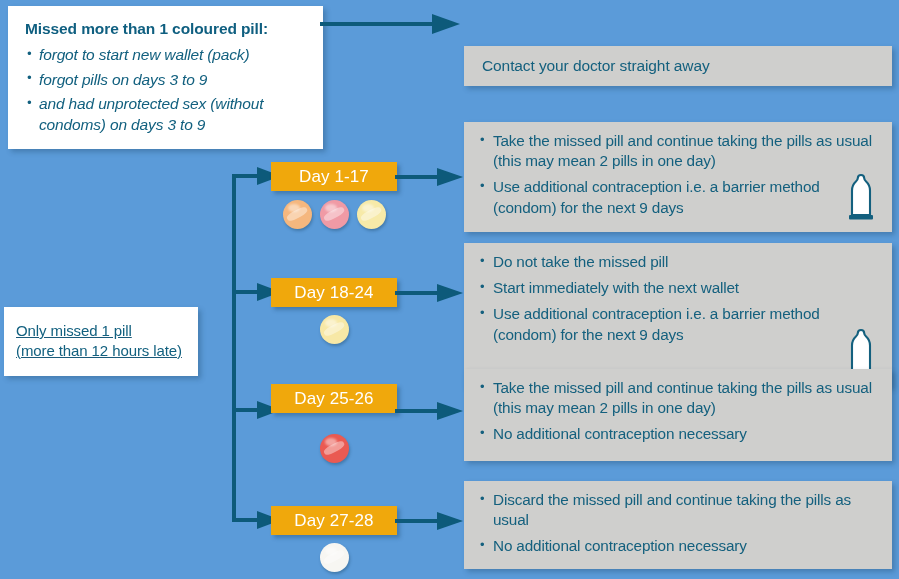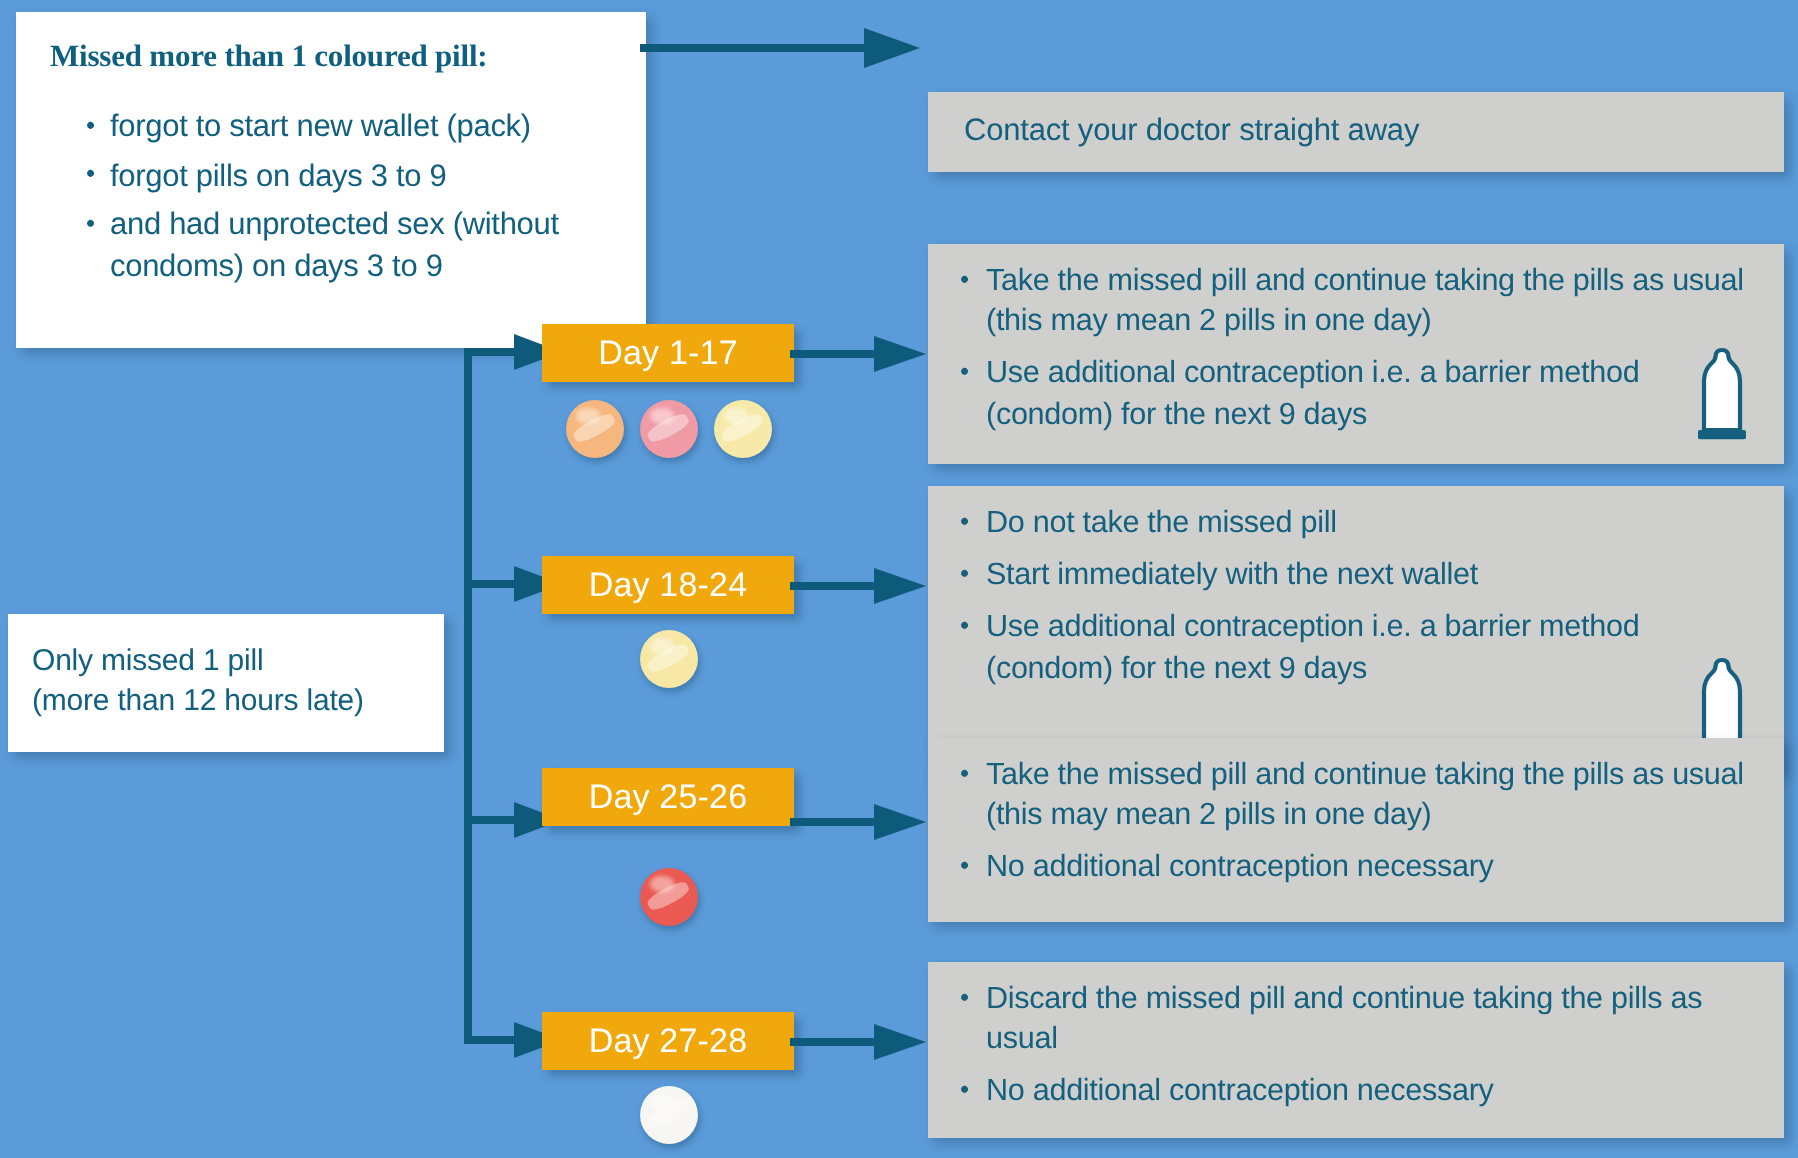--- a/index.html
+++ b/index.html
@@ -34,26 +34,26 @@
     width: 315px;
     padding: 13px 16px 14px 17px;
   }
   #missed-title {
     font-weight: bold;
     font-size: 15.5px;
     line-height: 1.25;
     color: #0f5f80;
     margin-bottom: 7px;
     letter-spacing: -0.1px;
-    font-family: Liberation Serif, serif;
   }
   .mb-list {
     list-style: none;
-    margin: 16px;
+    margin: 0;
     padding: 0;
+    font-style: italic;
   }
   .mb-list li {
     position: relative;
     padding-left: 14px;
     font-size: 15.5px;
     line-height: 1.32;
     color: #12607f;
     margin-bottom: 4px;
     letter-spacing: -0.15px;
   }
@@ -63,22 +63,23 @@
     position: absolute;
     left: 2px;
     top: -0.5px;
     font-size: 13px;
     color: #12607f;
   }
 
   #only-missed-box {
     left: 4px;
     top: 307px;
-    width: 218px;
+    width: 194px;
     padding: 14px 10px 15px 12px;
+    text-decoration: underline;
   }
   #only-missed-box .om-line {
     font-size: 15px;
     line-height: 1.32;
     color: #12607f;
     letter-spacing: -0.1px;
   }
 
   
   .gray-box {

